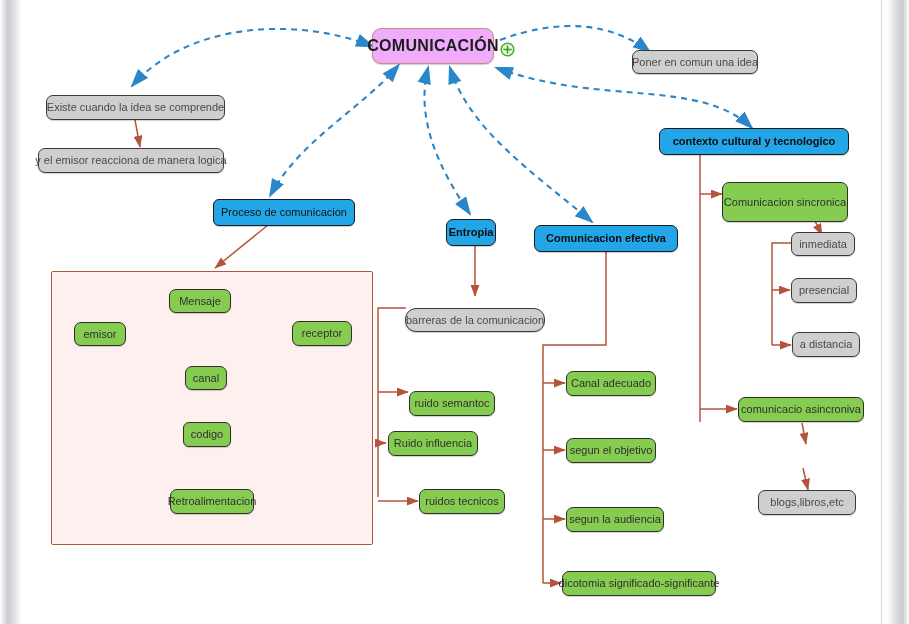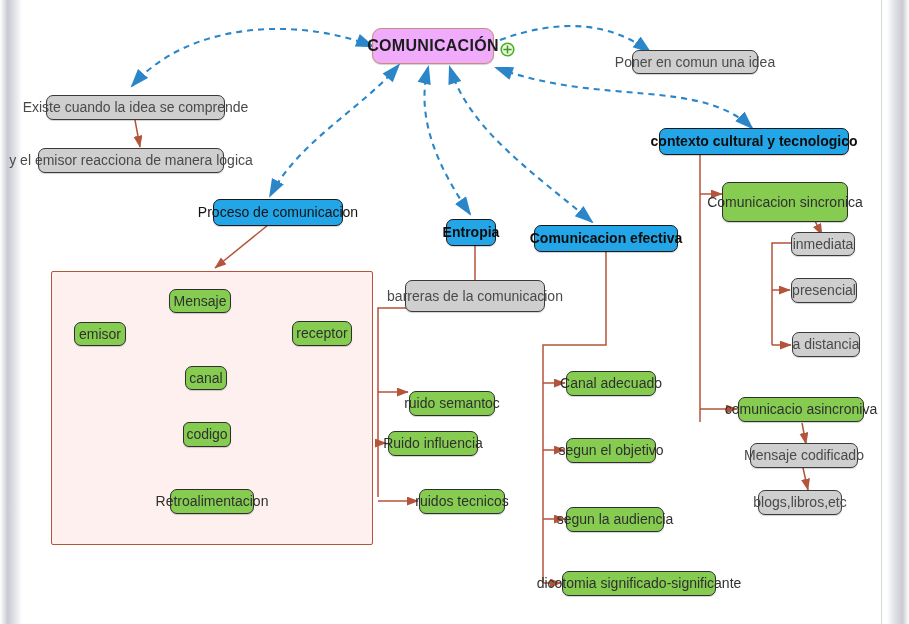--- a/index.html
+++ b/index.html
@@ -18,21 +18,21 @@
   .page-edge{position:absolute;top:0;left:22px;right:27px;bottom:0;background:#ffffff;border-right:1px solid #d5d7dc;}
 
   #canvas{position:absolute;inset:0;}
   svg.wires{position:absolute;top:0;left:0;width:909px;height:624px;overflow:visible;}
 
   .node{
     position:absolute;box-sizing:border-box;
     display:flex;align-items:center;justify-content:center;
     text-align:center;border-radius:7px;
     border:1px solid #3b3b3b;
-    font-size:14px;line-height:1.15;color:#2f2f2f;
+    font-size:11px;line-height:1.15;color:#2f2f2f;
     padding:3px 8px;
     box-shadow:0 1px 1px rgba(0,0,0,.18);
     white-space:nowrap;
   }
   .node.root{
     background:#f0abfc;border:1px solid #c98d7c;border-radius:9px;
     font-weight:bold;font-size:16px;color:#1d1d1d;letter-spacing:.3px;
   }
   .node.blue{background:#22a6e8;border:1px solid #1a1a1a;color:#0d0d0d;font-weight:bold;padding-left:8px;}
   .node.blue.plain{font-weight:normal;color:#131313;}
@@ -140,21 +140,21 @@
     </div>
 
     <div class="node grey" style="left:46px;top:95px;width:179px;height:25px;">
       <span>Existe cuando la idea se comprende</span>
     </div>
 
     <div class="node grey" style="left:38px;top:148px;width:186px;height:25px;">
       <span>y el emisor reacciona de manera logica</span>
     </div>
 
-    <div class="node blue plain" style="left:213px;top:199px;width:130px;height:27px;">
+    <div class="node blue plain" style="left:213px;top:199px;width:142px;height:27px;border-radius:6px;">
       <span>Proceso de comunicacion</span>
     </div>
 
     <div class="node blue" style="left:446px;top:219px;width:50px;height:27px;">
       <span>Entropia</span>
     </div>
 
     <div class="node blue" style="left:534px;top:225px;width:144px;height:27px;">
       <span>Comunicacion efectiva</span>
     </div>
@@ -175,21 +175,21 @@
     <div class="node green" style="left:185px;top:366px;width:42px;height:24px;">
       <span>canal</span>
     </div>
     <div class="node green" style="left:183px;top:422px;width:48px;height:25px;border-radius:6px;">
       <span>codigo</span>
     </div>
     <div class="node green" style="left:170px;top:489px;width:84px;height:25px;">
       <span>Retroalimentacion</span>
     </div>
 
-    <div class="node grey" style="left:405px;top:280px;width:140px;height:32px;">
+    <div class="node grey" style="left:405px;top:308px;width:140px;height:24px;border-radius:11px;">
       <span>barreras de la comunicacion</span>
     </div>
     <div class="node green" style="left:409px;top:380px;width:86px;height:25px;margin-top:11px;">
       <span>ruido semantoc</span>
     </div>
     <div class="node green" style="left:388px;top:431px;width:90px;height:25px;">
       <span>Ruido influencia</span>
     </div>
     <div class="node green" style="left:419px;top:489px;width:86px;height:25px;">
       <span>ruidos tecnicos</span>
@@ -216,21 +216,18 @@
     </div>
     <div class="node grey" style="left:791px;top:278px;width:66px;height:25px;">
       <span>presencial</span>
     </div>
     <div class="node grey" style="left:792px;top:332px;width:68px;height:25px;">
       <span>a distancia</span>
     </div>
     <div class="node green" style="left:738px;top:397px;width:126px;height:25px;">
       <span>comunicacio asincroniva</span>
     </div>
-    <div class="node grey" style="left:750px;top:443px;width:108px;height:25px;">
-      <span>Mensaje codificado</span>
-    </div>
-    <div class="node grey" style="left:758px;top:490px;width:84px;height:25px;">
+    <div class="node grey" style="left:758px;top:490px;width:98px;height:25px;">
       <span>blogs,libros,etc</span>
     </div>
 
   </div>
 </div>
 
 </body></html>

